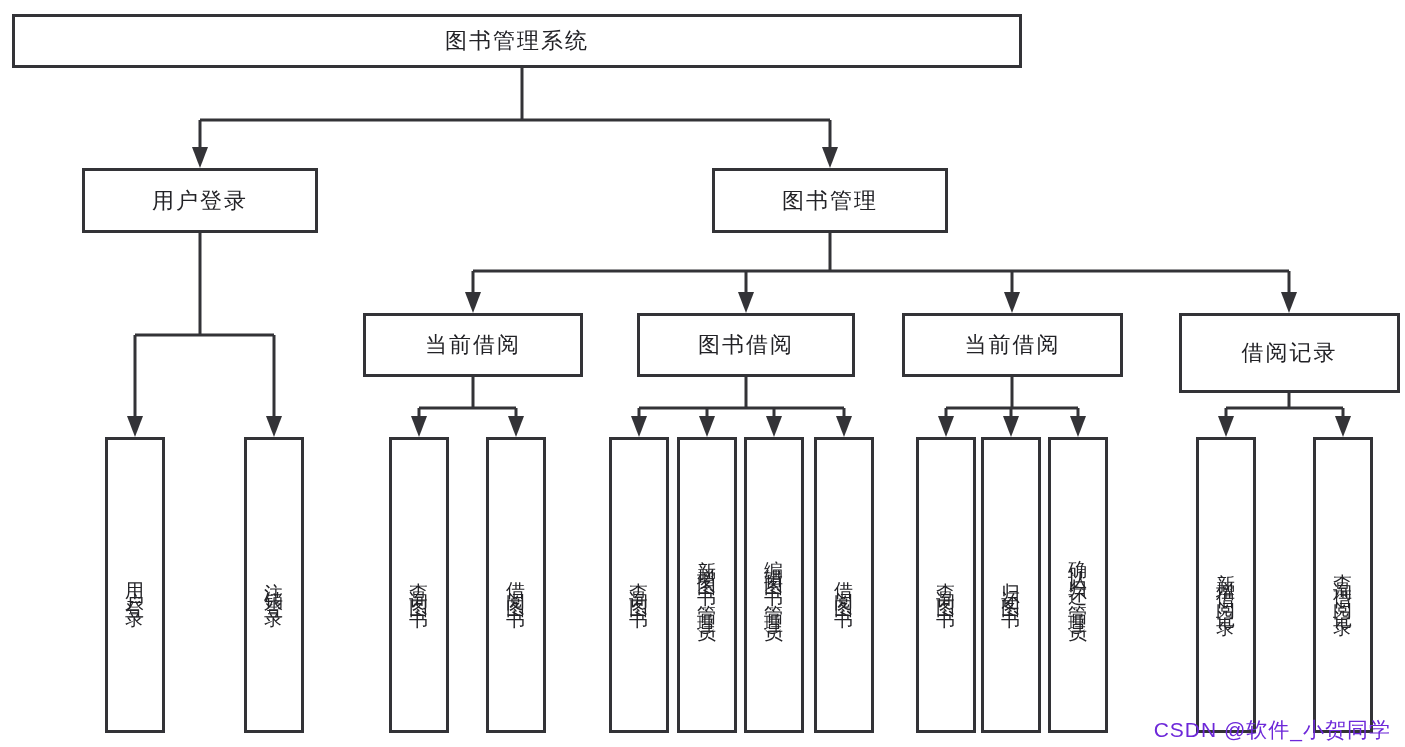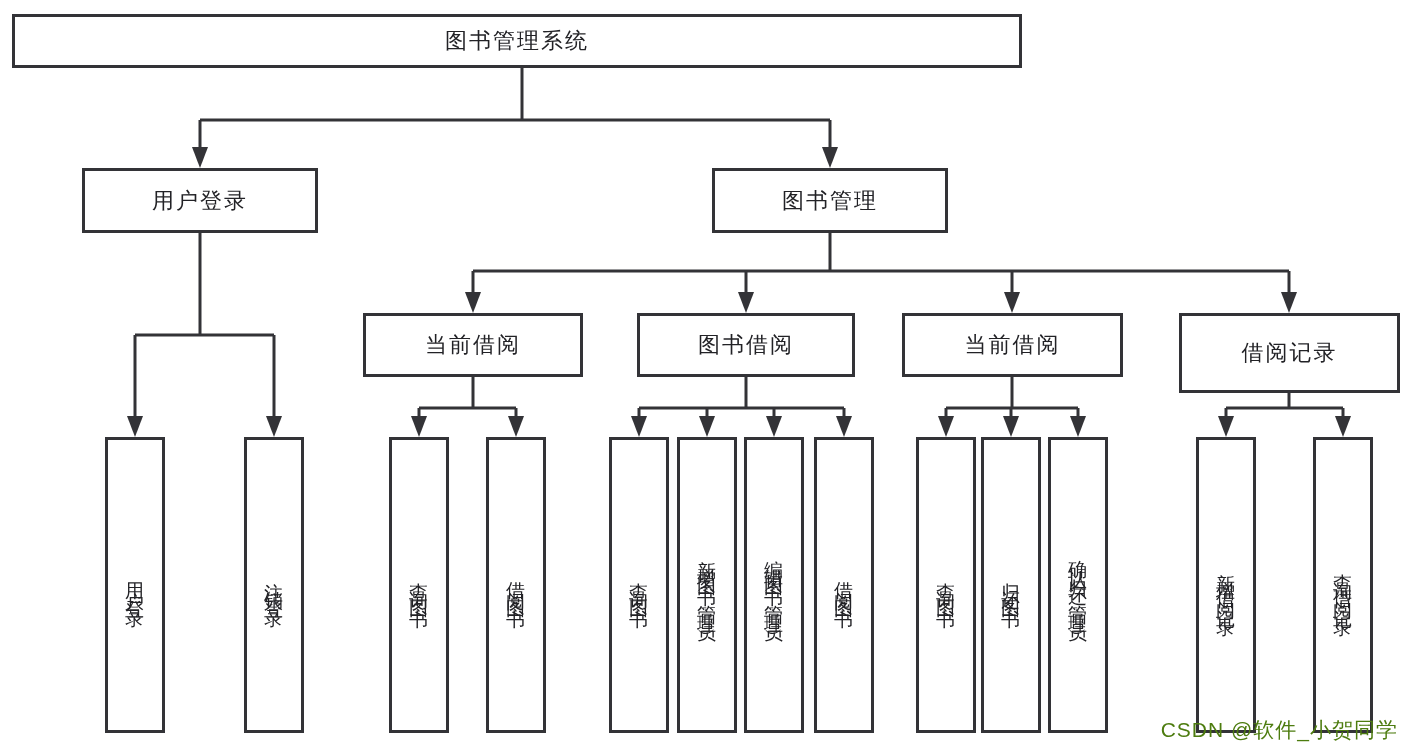--- a/index.html
+++ b/index.html
@@ -32,23 +32,23 @@
     writing-mode:vertical-rl;
     text-orientation:mixed;
     font-size:19px;
     letter-spacing:9px;
     color:#222226;
     line-height:1;
     white-space:nowrap;
   }
   .watermark{
     position:absolute;
-    right:7px;top:716px;
+    right:14px;top:716px;
     font-size:21px;
-    color:#4d7c0f;
+    color:#6d28d9;
     letter-spacing:1px;
     z-index:3;
     white-space:nowrap;
   }
 </style>
 </head>
 <body>
 
 <div id="stage">
 

